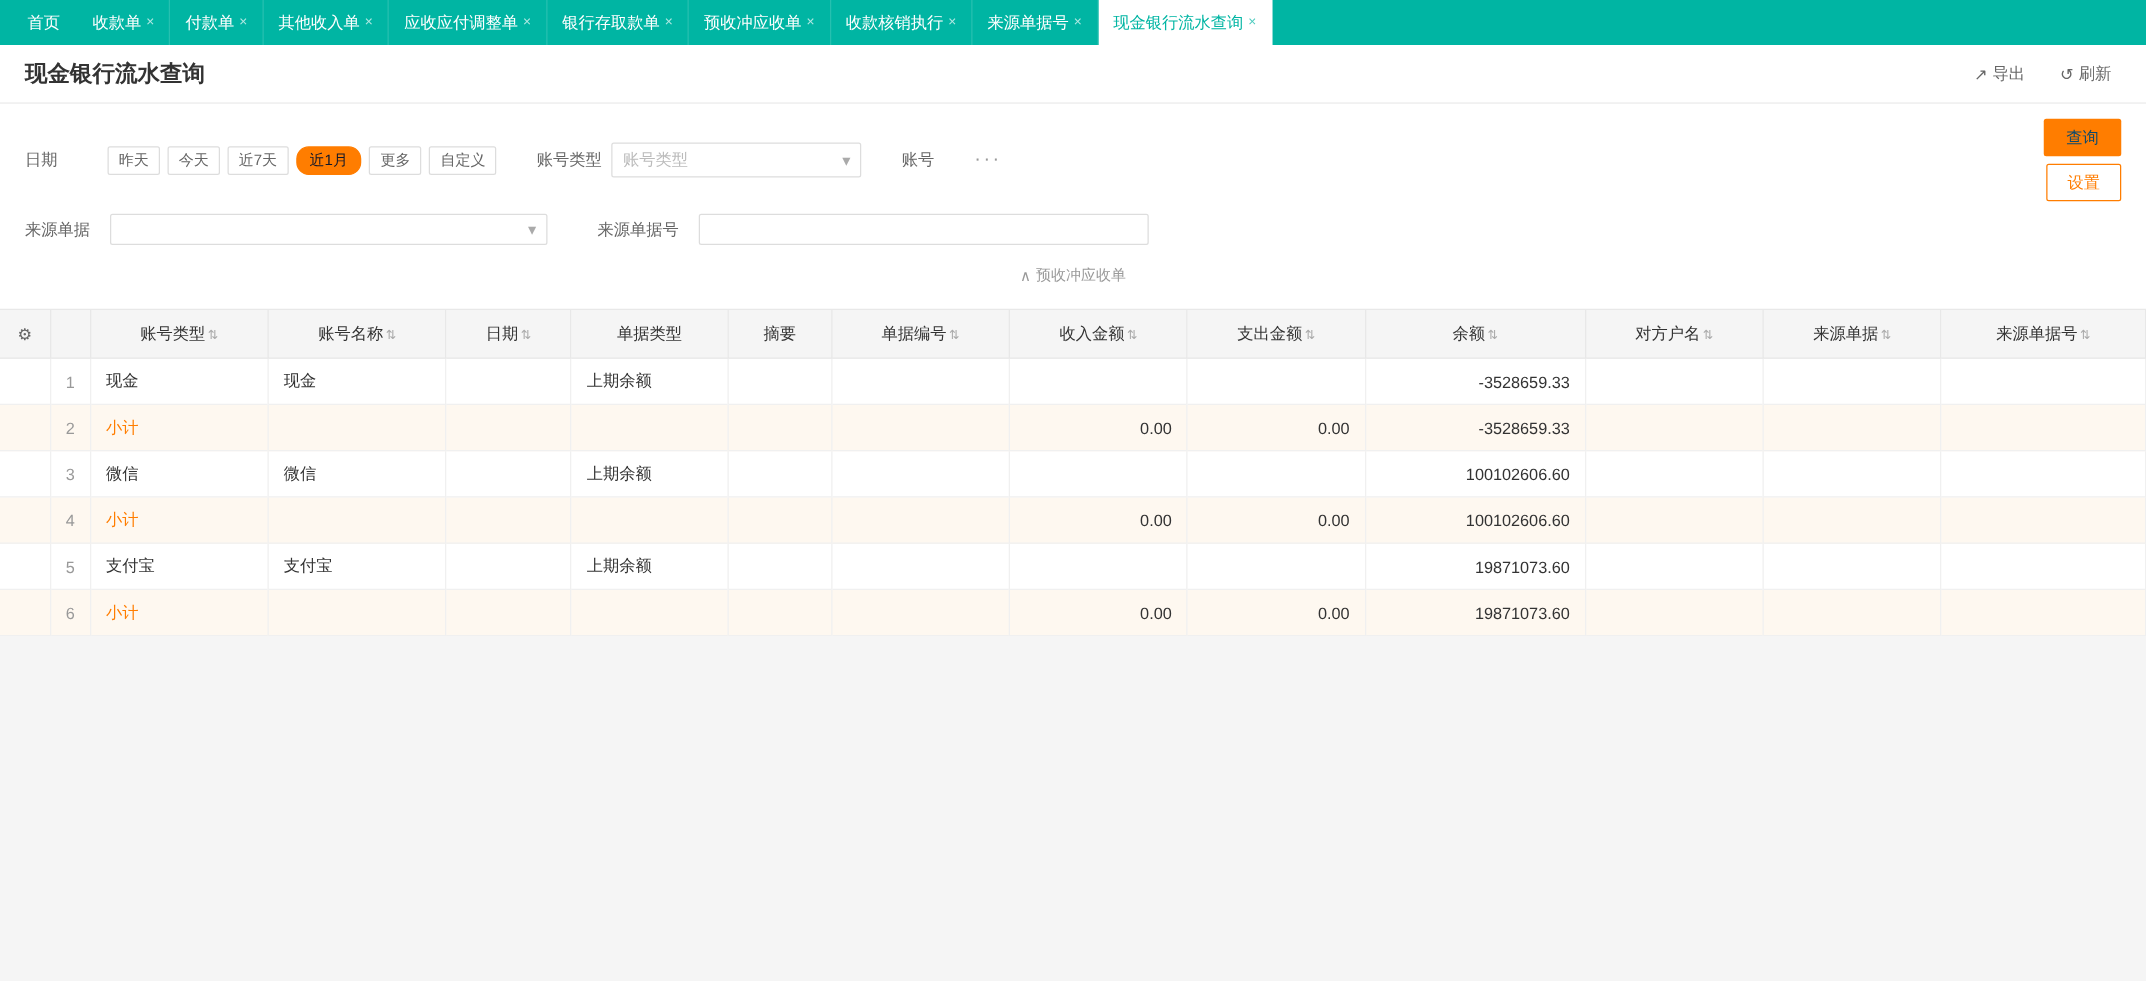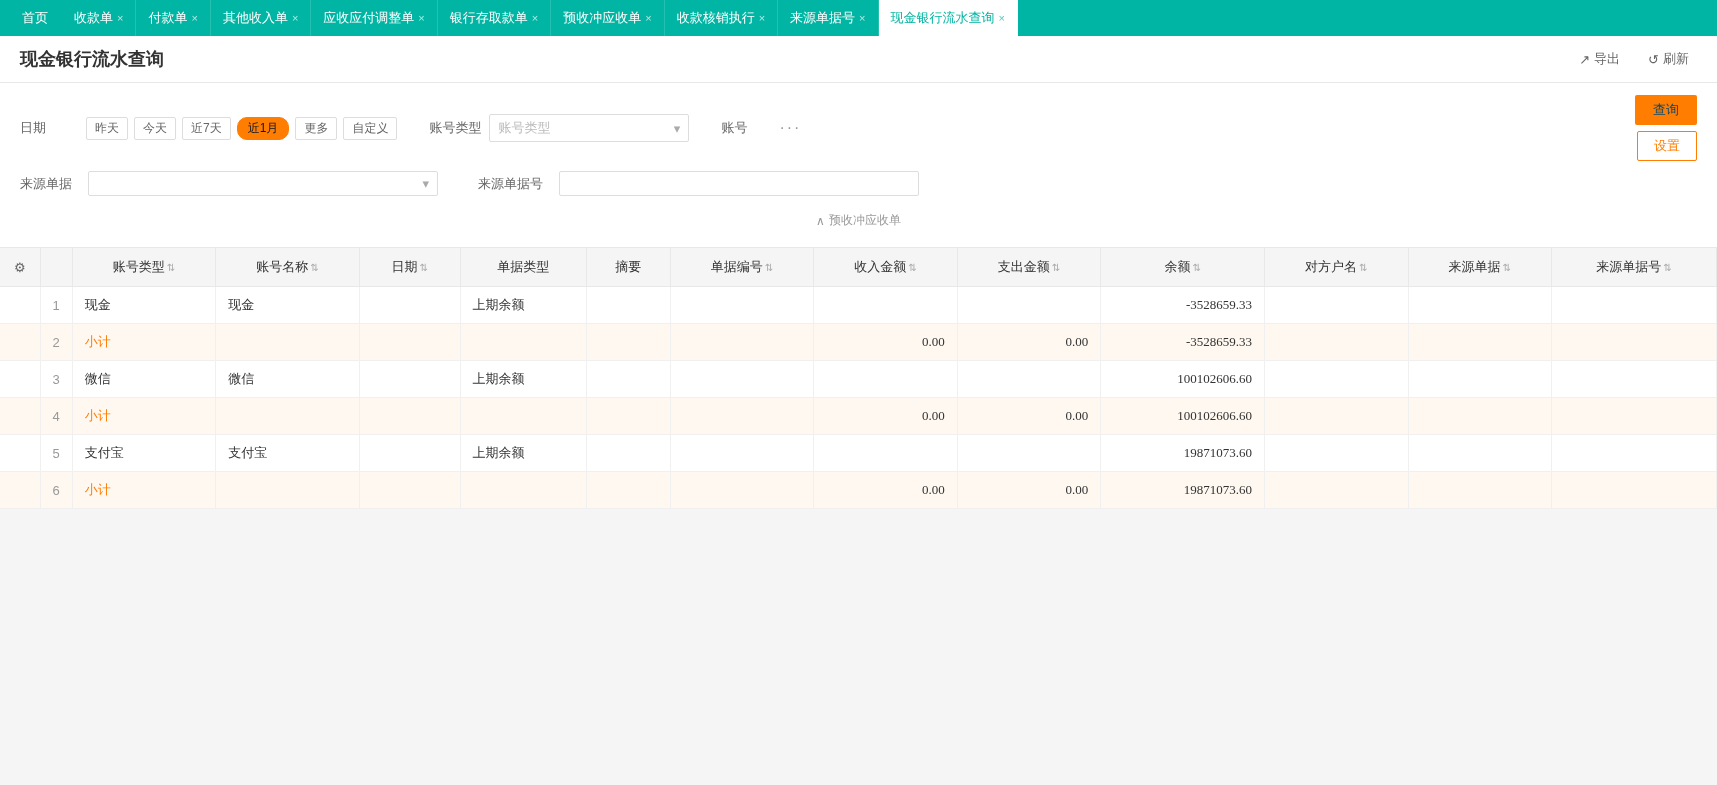--- a/index.html
+++ b/index.html
@@ -211,21 +211,21 @@
     }
     tbody tr.subtotal {
       background: #fef8f0;
     }
     tbody td {
       padding: 9px 12px;
       color: #333;
       white-space: nowrap;
       border-right: 1px solid #f0f0f0;
     }
-    tbody td.num-col { text-align: right; font-family: Liberation Serif, serif; }
+    tbody td.num-col { text-align: right; }
     tbody td.orange { color: #ff7d00; }
     tbody td.row-num { color: #999; }
     .gear-icon-cell {
       text-align: center;
       color: #666;
       cursor: pointer;
     }
   </style>
 </head>
 <body>

